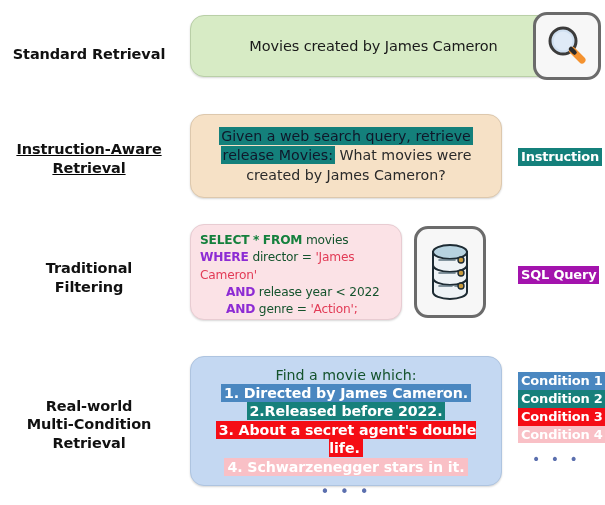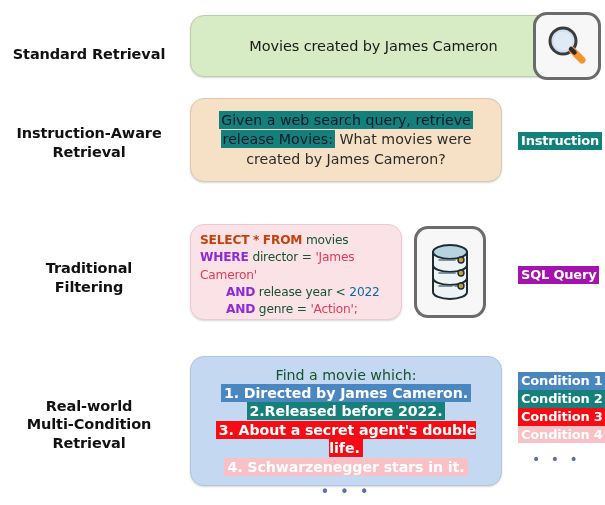--- a/index.html
+++ b/index.html
@@ -119,21 +119,21 @@
     font-size: 14.5px;
     color: #1a1a1a;
     letter-spacing: -0.1px;
   }
   #tile-search {
     left: 355px; top: 12px;
     width: 68px; height: 68px;
   }
 
   
-  #row2 { top: 90px; height: 106px; }
+  #row2 { top: 106px; height: 106px; text-decoration: underline; }
   #bubble2 {
     left: 12px; top: 8px;
     width: 312px; height: 84px;
     justify-content: center;
   }
   .instr-wrap {
     text-align: center;
     font-size: 14.2px;
     line-height: 1.38;
     color: #2a2a2a;
@@ -160,24 +160,24 @@
     padding: 7px 9px;
   }
   .sql {
     font-family: "DejaVu Sans", sans-serif;
     font-size: 12.2px;
     line-height: 1.42;
     color: #262626;
     text-align: left;
     letter-spacing: -0.2px;
   }
-  .sql .kw   { color: #c2410c; font-weight: 700; }
+  .sql .kw   { color: #15803d; font-weight: 700; }
   .sql .kw2  { color: #8d2bd4; font-weight: 700; }
   .sql .str  { color: #e23b56; }
-  .sql .num  { color: #0369a1; }
+  .sql .num  { color: #14532d; }
   .sql .id   { color: #14532d; }
   .sql .ind  { padding-left: 26px; display: inline-block; }
   #tile-db {
     left: 236px; top: 14px;
     width: 72px; height: 92px;
   }
   #tag-sql {
     left: 340px; top: 54px;
     background: #a313ad;
   }

